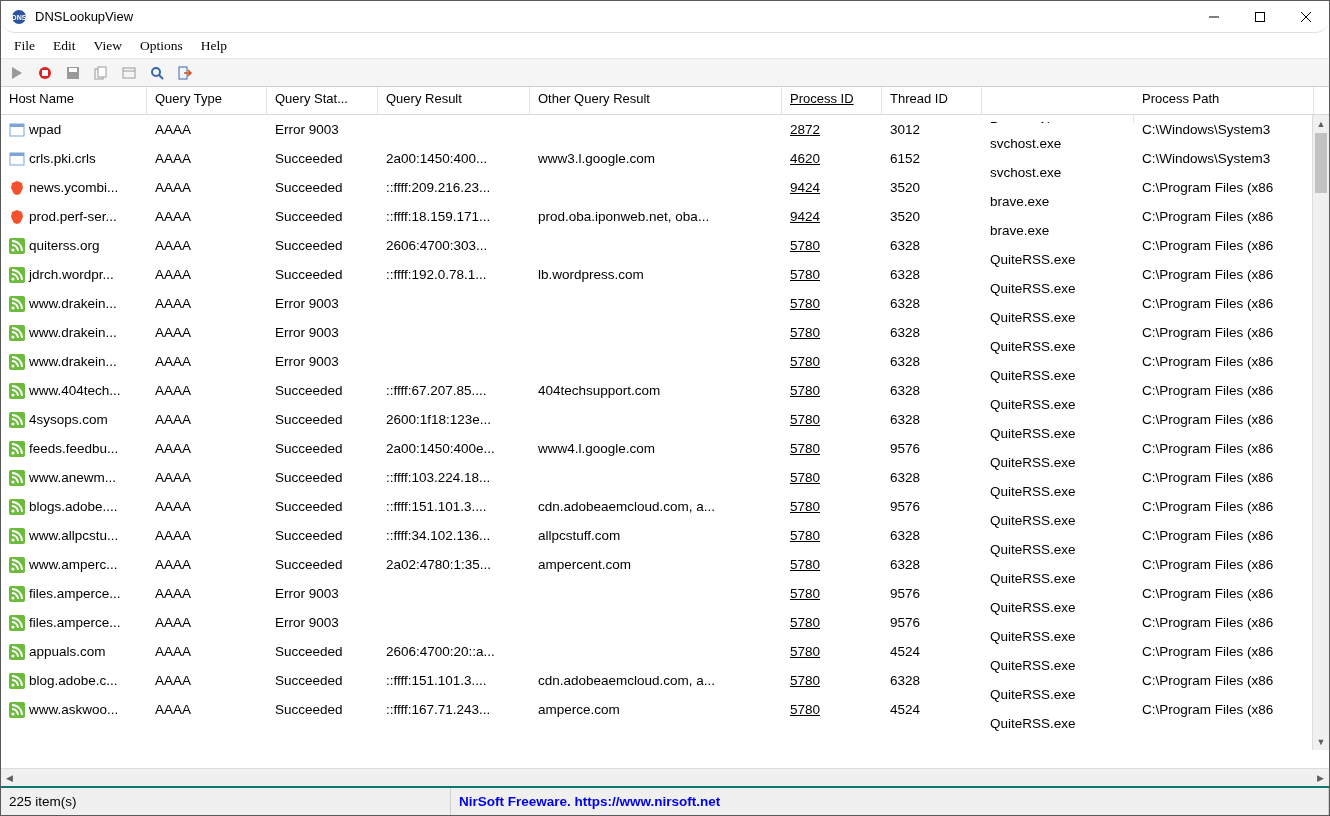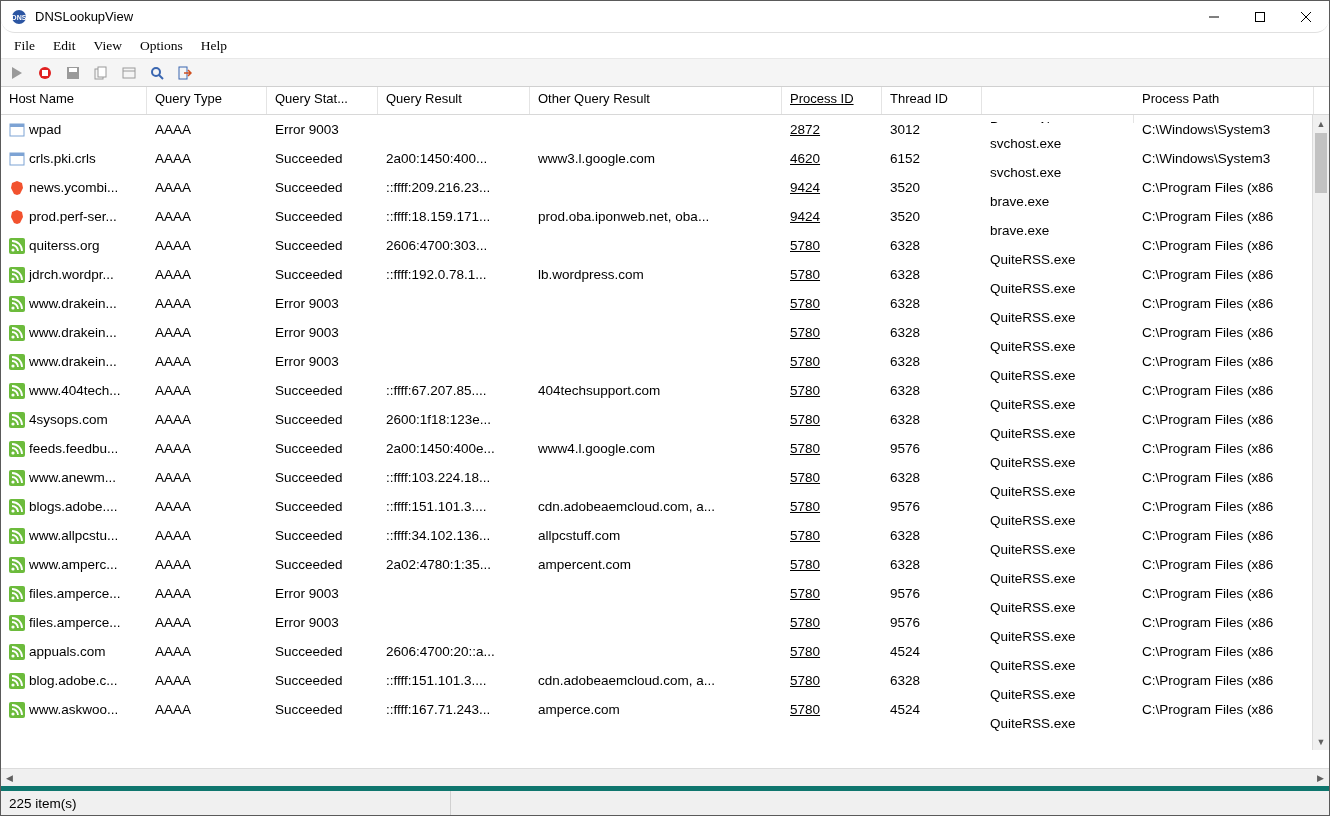--- a/index.html
+++ b/index.html
@@ -135,21 +135,21 @@
 }
 .hscroll .harrow {
   width: 17px; height: 17px; display:flex; align-items:center; justify-content:center;
   color:#606060; font-size:9px;
 }
 .hscroll .htrack { flex:1; position:relative; height:100%; }
 .statusbar {
   height: 29px;
   display: flex;
   align-items: center;
-  border-top: 5px solid #0f766e;
+  border-top: 2px solid #0f766e;
   background: #f0f0f0;
 }
 .status-cell {
   padding: 0 8px;
   border-right: 1px solid #d0d0d0;
   height: 100%;
   display: flex; align-items: center;
   font-size: 13.5px;
 }
 .status-cell.link { color: #0000ee; font-weight: bold; }
@@ -695,15 +695,16 @@
   </div>
 
   <div class="hscroll">
     <div class="harrow">◀</div>
     <div class="htrack"></div>
     <div class="harrow">▶</div>
   </div>
 
   <div class="statusbar">
     <div class="status-cell" style="width:450px">225 item(s)</div>
+    <div class="status-cell link" style="flex:1">NirSoft Freeware. https://www.nirsoft.net</div>
   </div>
 
 </div>
 
 </body></html>

